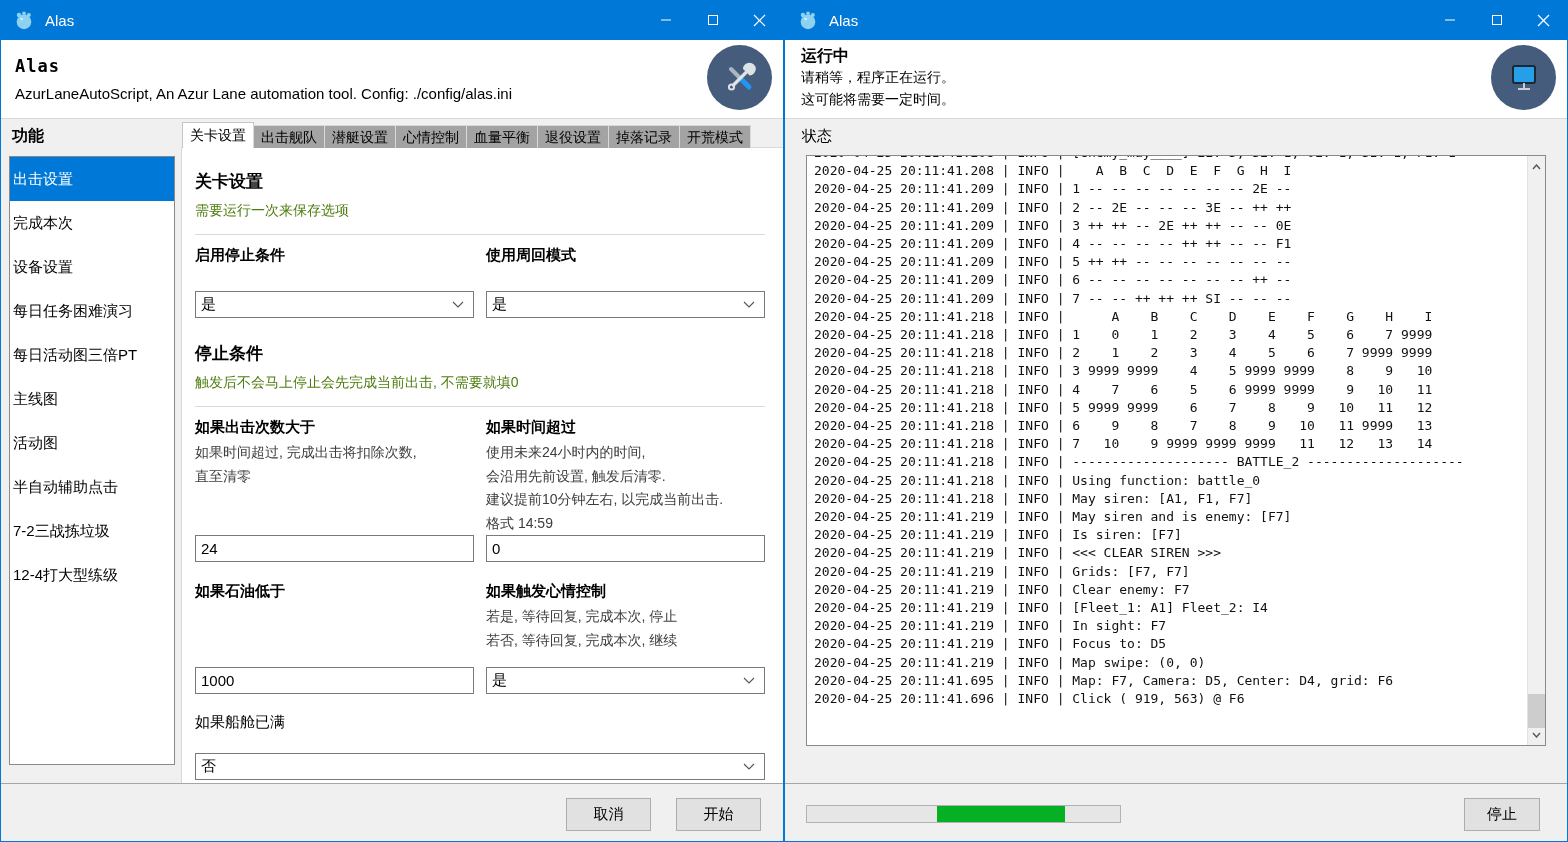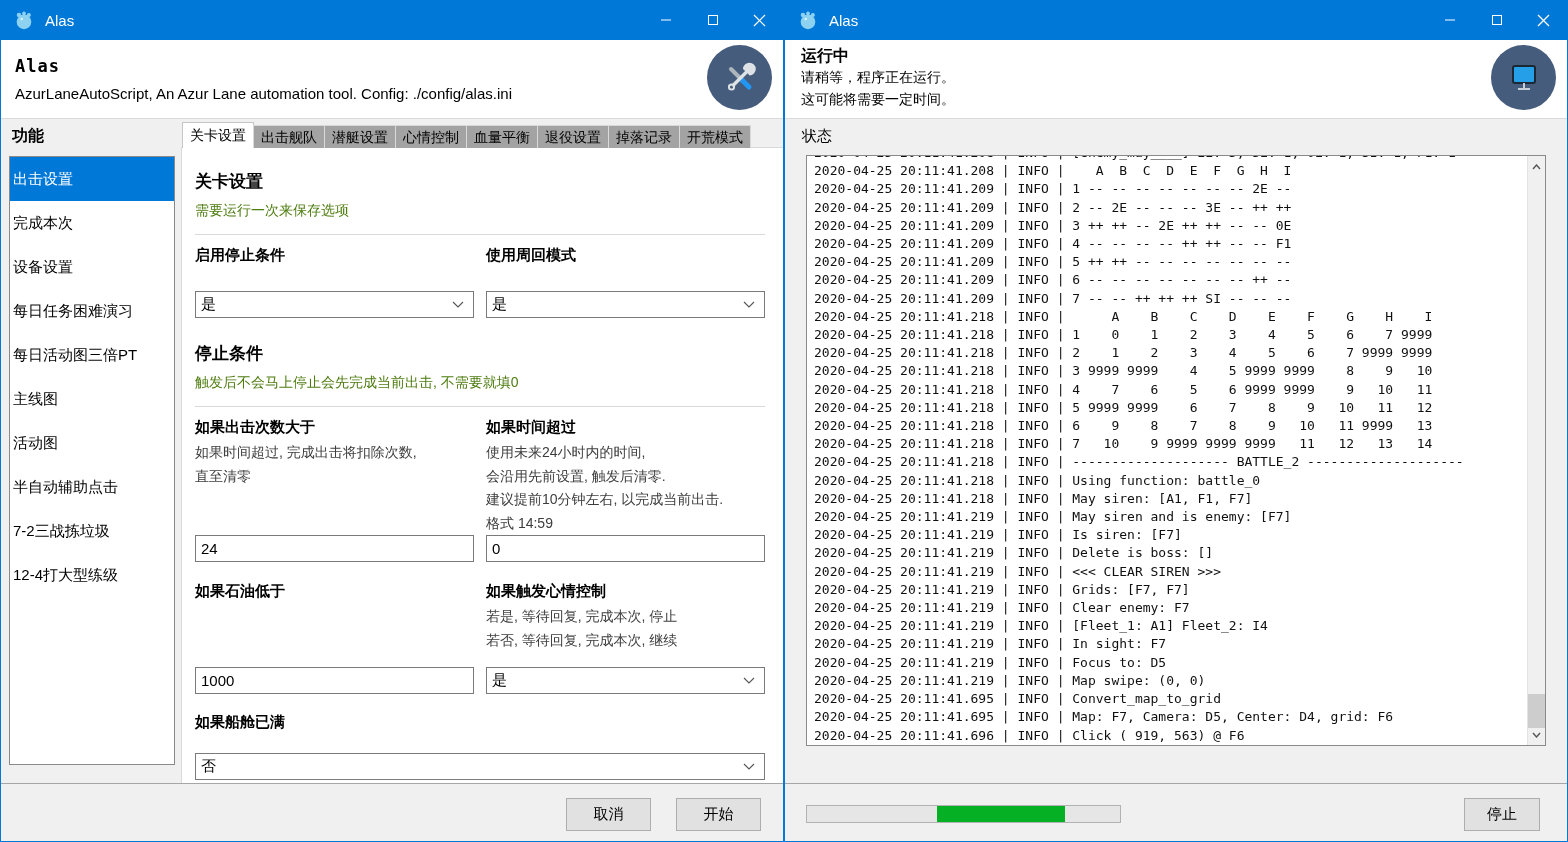--- a/index.html
+++ b/index.html
@@ -48,21 +48,21 @@
   .row{display:flex;gap:12px;margin-top:11px;justify-content:center;}
   .field{flex:1;display:flex;flex-direction:column;min-width:0;}
   .flabel{font-weight:bold;font-size:15px;margin-bottom:4px;}
   .fdesc{font-size:14px;color:#3d3d3d;line-height:23.5px;}
   .ctl{margin-top:auto;}
   .row1 .field{min-height:72px;}
   .row2 .field{min-height:129px;}
   .row3 .field{min-height:112px;}
   .textbox{display:block;height:27px;border:1px solid #7a7a7a;background:#fff;font-size:15px;padding:0 5px;width:100%;box-sizing:border-box;font-family:inherit;border-radius:0;}
   .dropdown{height:27px;border:1px solid #7a7a7a;background:#fff;display:flex;align-items:center;justify-content:space-between;padding:0 9px 0 5px;font-size:15px;box-sizing:border-box;}
-  .full-label{font-weight:bold;font-size:15px;margin-top:19px;}
+  .full-label{font-weight:normal;font-size:15px;margin-top:19px;}
   .dd-full{margin-top:21px;}
 
   
   .footer-sep{position:absolute;left:0;top:783px;width:100%;height:1px;background:#a6a6a6;}
   .btn{position:absolute;top:798px;height:33px;background:#e1e1e1;border:1px solid #adadad;font-size:15px;display:flex;align-items:center;justify-content:center;box-sizing:border-box;text-align:center;}
   #btn-cancel{left:565px;width:85px;}
   #btn-start{left:675px;width:85px;}
   #btn-stop{left:679px;width:76px;}
 
   
@@ -300,29 +300,27 @@
           <div class="log-line">2020-04-25 20:11:41.218 | INFO | 3 9999 9999    4    5 9999 9999    8    9   10</div>
           <div class="log-line">2020-04-25 20:11:41.218 | INFO | 4    7    6    5    6 9999 9999    9   10   11</div>
           <div class="log-line">2020-04-25 20:11:41.218 | INFO | 5 9999 9999    6    7    8    9   10   11   12</div>
           <div class="log-line">2020-04-25 20:11:41.218 | INFO | 6    9    8    7    8    9   10   11 9999   13</div>
           <div class="log-line">2020-04-25 20:11:41.218 | INFO | 7   10    9 9999 9999 9999   11   12   13   14</div>
           <div class="log-line">2020-04-25 20:11:41.218 | INFO | -------------------- BATTLE_2 --------------------</div>
           <div class="log-line">2020-04-25 20:11:41.218 | INFO | Using function: battle_0</div>
           <div class="log-line">2020-04-25 20:11:41.218 | INFO | May siren: [A1, F1, F7]</div>
           <div class="log-line">2020-04-25 20:11:41.219 | INFO | May siren and is enemy: [F7]</div>
           <div class="log-line">2020-04-25 20:11:41.219 | INFO | Is siren: [F7]</div>
-          <div class="log-line">2020-04-25 20:11:41.219 | INFO | Delete is boss: []</div>
           <div class="log-line">2020-04-25 20:11:41.219 | INFO | &lt;&lt;&lt; CLEAR SIREN &gt;&gt;&gt;</div>
           <div class="log-line">2020-04-25 20:11:41.219 | INFO | Grids: [F7, F7]</div>
           <div class="log-line">2020-04-25 20:11:41.219 | INFO | Clear enemy: F7</div>
           <div class="log-line">2020-04-25 20:11:41.219 | INFO | [Fleet_1: A1] Fleet_2: I4</div>
           <div class="log-line">2020-04-25 20:11:41.219 | INFO | In sight: F7</div>
           <div class="log-line">2020-04-25 20:11:41.219 | INFO | Focus to: D5</div>
           <div class="log-line">2020-04-25 20:11:41.219 | INFO | Map swipe: (0, 0)</div>
-          <div class="log-line">2020-04-25 20:11:41.695 | INFO | Convert_map_to_grid</div>
           <div class="log-line">2020-04-25 20:11:41.695 | INFO | Map: F7, Camera: D5, Center: D4, grid: F6</div>
           <div class="log-line">2020-04-25 20:11:41.696 | INFO | Click ( 919, 563) @ F6</div>
         </div>
       <div class="vscroll">
         <div class="vs-btn vs-up">
           <svg width="9" height="6" viewBox="0 0 9 6">
               <polyline points="1,5 4.5,1 8,5" fill="none" stroke="#555" stroke-width="1.4"></polyline>
             </svg>
         </div>
         <div class="vs-thumb"></div>

